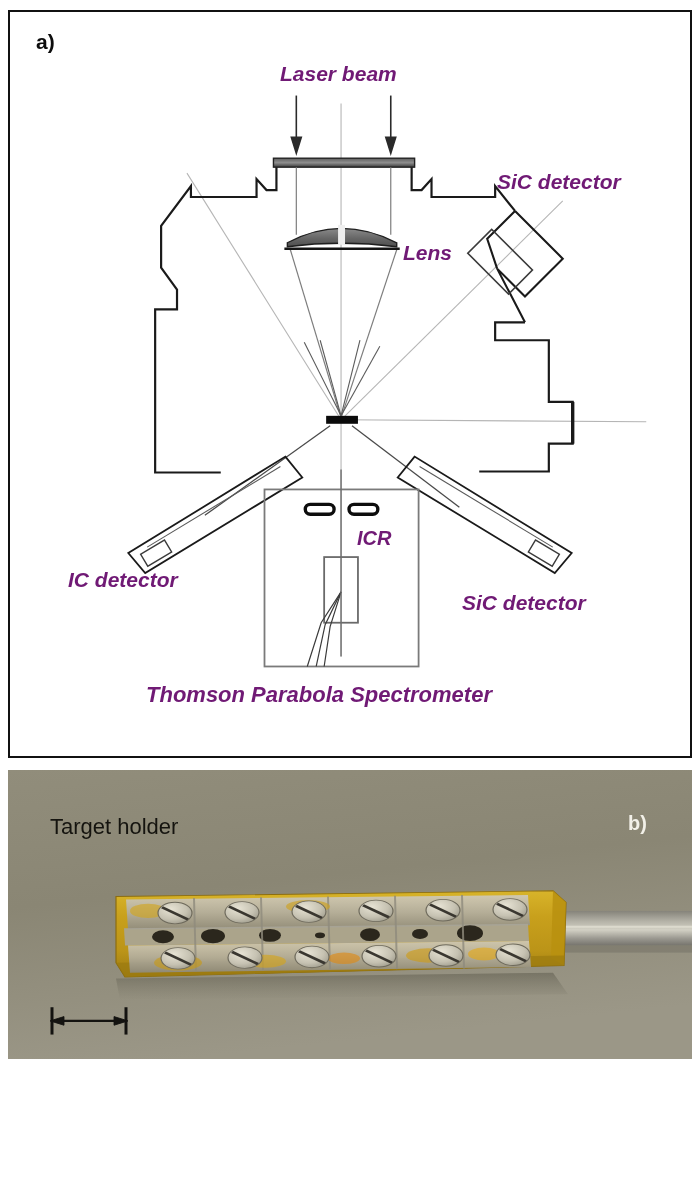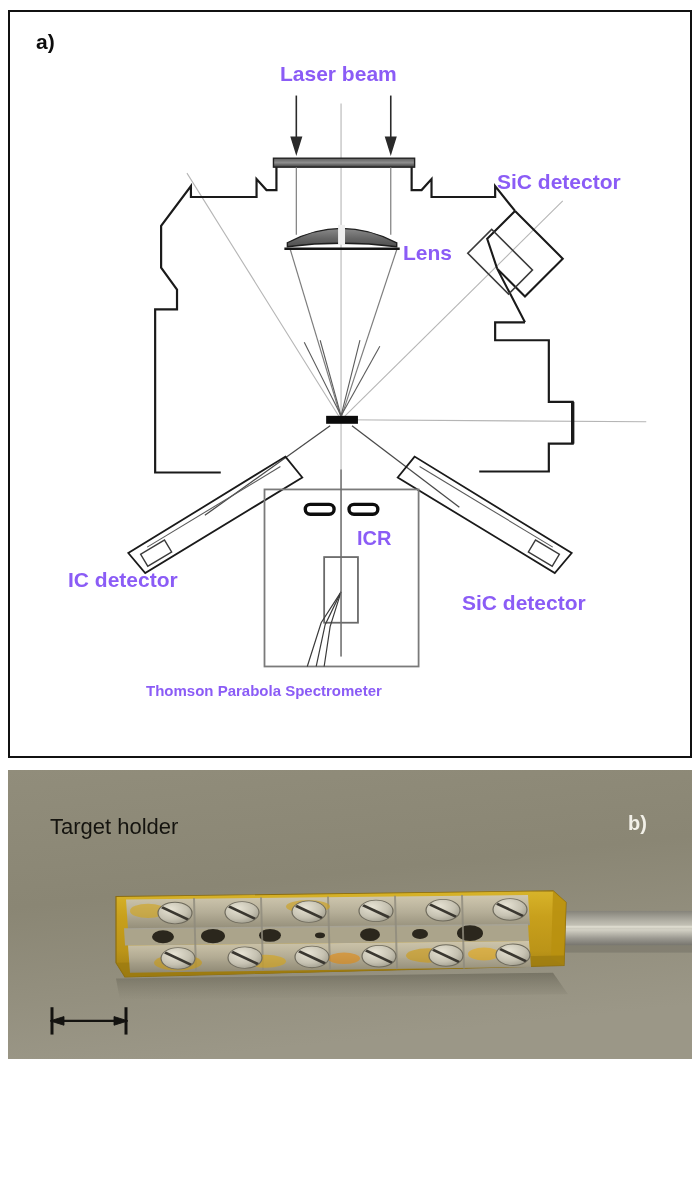--- a/index.html
+++ b/index.html
@@ -46,32 +46,33 @@
     font-weight: bold;
     color: #0d0d0d;
     letter-spacing: 0px;
   }
 
   
   .sch-label {
     position: absolute;
     font-family: "Liberation Sans", sans-serif;
     font-weight: bold;
-    color: #8b5cf6;
+    color: #701a75;
     white-space: nowrap;
     line-height: 1.18;
+    font-style: italic;
   }
   #lbl-laser      { left: 270px; top: 50px;  font-size: 21px; }
   #lbl-lens       { left: 393px; top: 229px; font-size: 21px; }
   #lbl-sic-top    { left: 487px; top: 158px; font-size: 21px; }
   #lbl-xray       { left: 385px; top: 374px; font-size: 21px; width: 170px; white-space: normal; }
   #lbl-ic-det     { left: 58px;  top: 556px; font-size: 21px; }
   #lbl-sic-bot    { left: 452px; top: 579px; font-size: 21px; }
   #lbl-icr        { left: 347px; top: 515px; font-size: 20px; }
-  #lbl-tps        { left: 136px; top: 670px; font-size: 15px; }
+  #lbl-tps        { left: 136px; top: 670px; font-size: 22px; }
 
   
   #panel-b {
     position: absolute;
     left: 8px;
     top: 770px;
     width: 684px;
     height: 289px;
     overflow: hidden;
     background: #8b8775;

